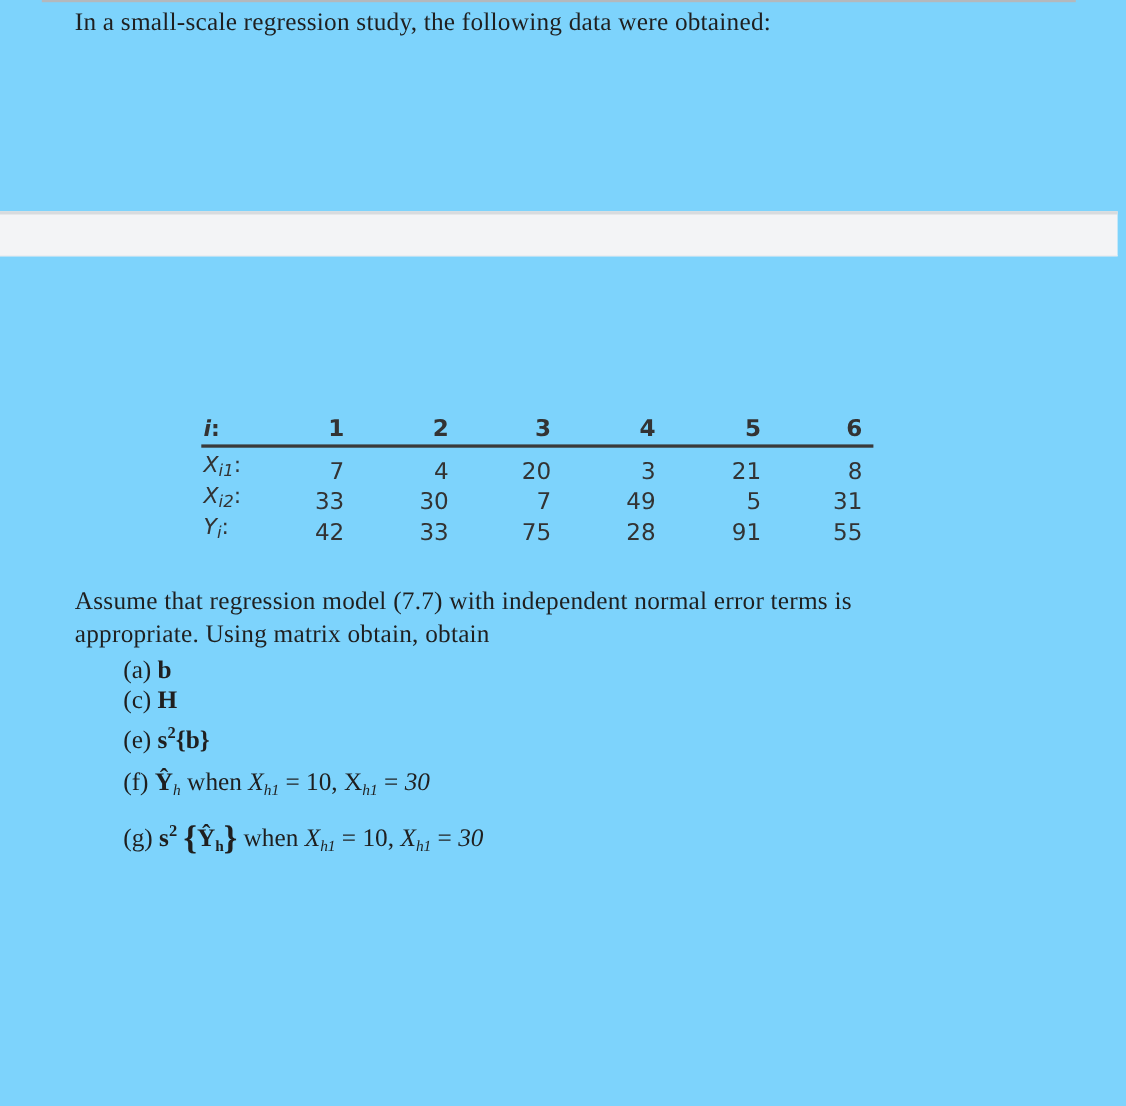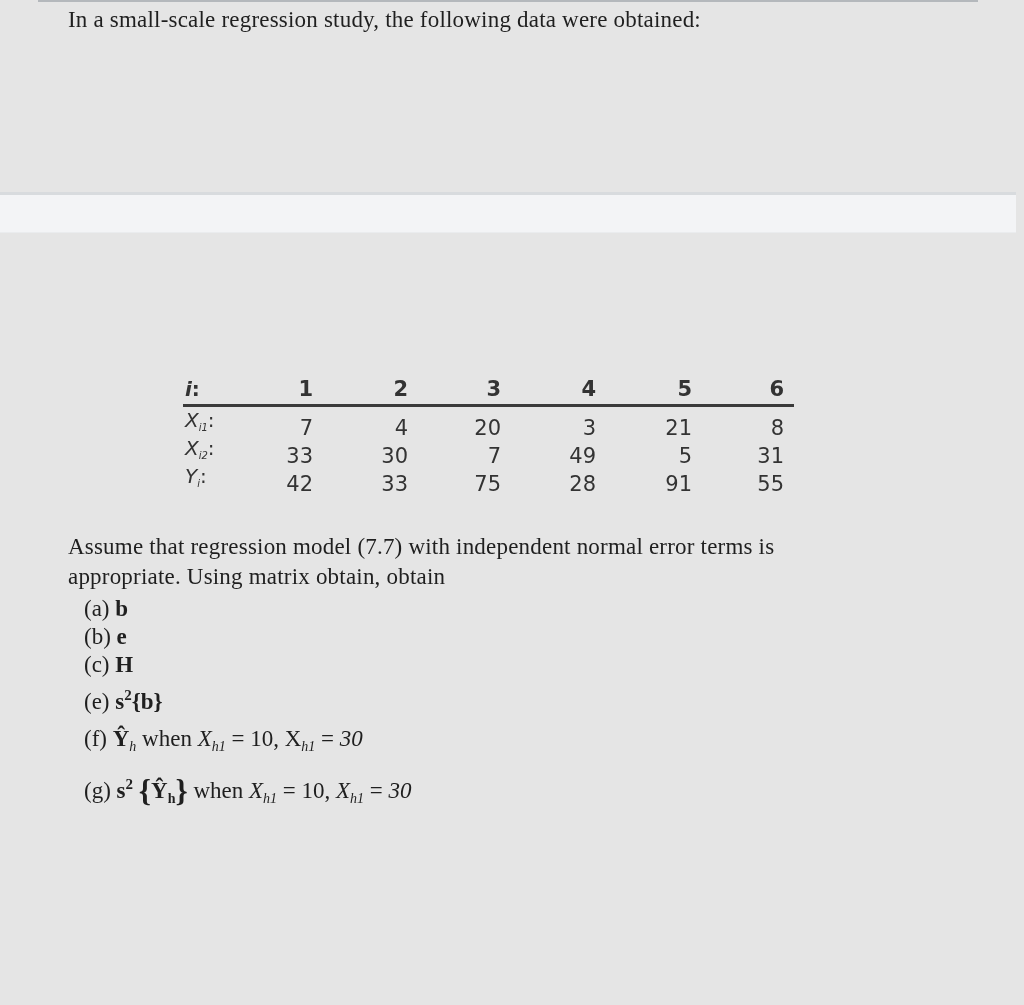--- a/index.html
+++ b/index.html
@@ -1,19 +1,19 @@
 <!DOCTYPE html>
 <html><head>
 <meta charset="utf-8">
 <style>
   html,body{margin:0;padding:0;background:#ffffff;}
   #stage{
     position:relative;
     width:1024px;height:1005px;
-    background:#e5e5e5;
+    background:#7dd3fc;
     overflow:hidden;
     font-family:"Liberation Serif", serif;
     color:#1f1f1f;
     text-decoration:underline;
   }
   
   #top-line{
     position:absolute;left:38px;top:0;width:940px;height:2px;
   }
   
@@ -32,33 +32,33 @@
     position:absolute;left:185px;top:366px;width:600px;
     font-family:"DejaVu Sans", sans-serif;
     font-size:21px;
   }
   .trow{display:flex;align-items:flex-end;height:28px;}
   .trow.thead{height:38px;padding-bottom:2px;box-sizing:border-box;}
   .tbody{padding-top:9px;}
   .tcell{text-align:right;line-height:26px;white-space:nowrap;}
   .tcell.tlabel{text-align:left;font-style:italic;font-size:20px;}
   .thead .tcell{font-weight:bold;}
-  .rsub{font-size:10px;font-style:italic;vertical-align:-4px;letter-spacing:0;}
+  .rsub{font-size:15px;font-style:italic;vertical-align:-4px;letter-spacing:0;}
   .rcolon{font-style:normal;}
   #table-rule{
     position:absolute;left:183px;top:404px;width:611px;height:3px;
   }
   
   #para{
     position:absolute;left:68px;top:532px;width:820px;
     font-size:23px;line-height:29.5px;letter-spacing:0.2px;
   }
   
   #plist{
-    position:absolute;left:84px;top:595px;width:700px;
+    position:absolute;left:112px;top:595px;width:700px;
     font-size:23px;
   }
   .p-item{height:28px;line-height:27px;white-space:nowrap;}
   .p-item.item-e{height:34px;padding-top:3px;box-sizing:content-box;}
   .p-item.item-f{height:40px;padding-top:9px;}
   .p-item.item-g{height:44px;padding-top:6px;}
   
   .seg-rm{font-style:normal;font-weight:normal;}
   .seg-b{font-weight:bold;}
   .seg-i{font-style:italic;}
@@ -121,20 +121,19 @@
     </div>
   <div id="table-rule" style="background: rgb(58, 58, 58);"></div>
 
   <div id="para">
     <div>Assume that regression model (7.7) with independent normal error terms is</div>
     <div>appropriate. Using matrix obtain, obtain</div>
   </div>
 
   <div id="plist">
       <div class="p-item item-a"><span class="seg-rm">(a) </span><span class="seg-b">b</span></div>
-      <div class="p-item item-b"><span class="seg-rm">(b) </span><span class="seg-b">e</span></div>
       <div class="p-item item-c"><span class="seg-rm">(c) </span><span class="seg-b">H</span></div>
       <div class="p-item item-e"><span class="seg-rm">(e) </span><span class="seg-b">s</span><span class="seg-supb">2</span><span class="seg-b">{b}</span></div>
       <div class="p-item item-f"><span class="seg-rm">(f) </span><span class="seg-b">Ŷ</span><span class="seg-subi">h</span><span class="seg-rm"> when </span><span class="seg-i">X</span><span class="seg-subi">h1</span><span class="seg-rm"> = 10, </span><span class="seg-rm">X</span><span class="seg-subi">h1</span><span class="seg-rm"> = </span><span class="seg-i">30</span></div>
       <div class="p-item item-g"><span class="seg-rm">(g) </span><span class="seg-b">s</span><span class="seg-supb">2</span><span class="seg-rm"> </span><span class="seg-brace">{</span><span class="seg-b">Ŷ</span><span class="seg-subb">h</span><span class="seg-brace">}</span><span class="seg-rm"> when </span><span class="seg-i">X</span><span class="seg-subi">h1</span><span class="seg-rm"> = 10, </span><span class="seg-i">X</span><span class="seg-subi">h1</span><span class="seg-rm"> = </span><span class="seg-i">30</span></div>
     </div>
 
 </div>
 
 </body></html>

